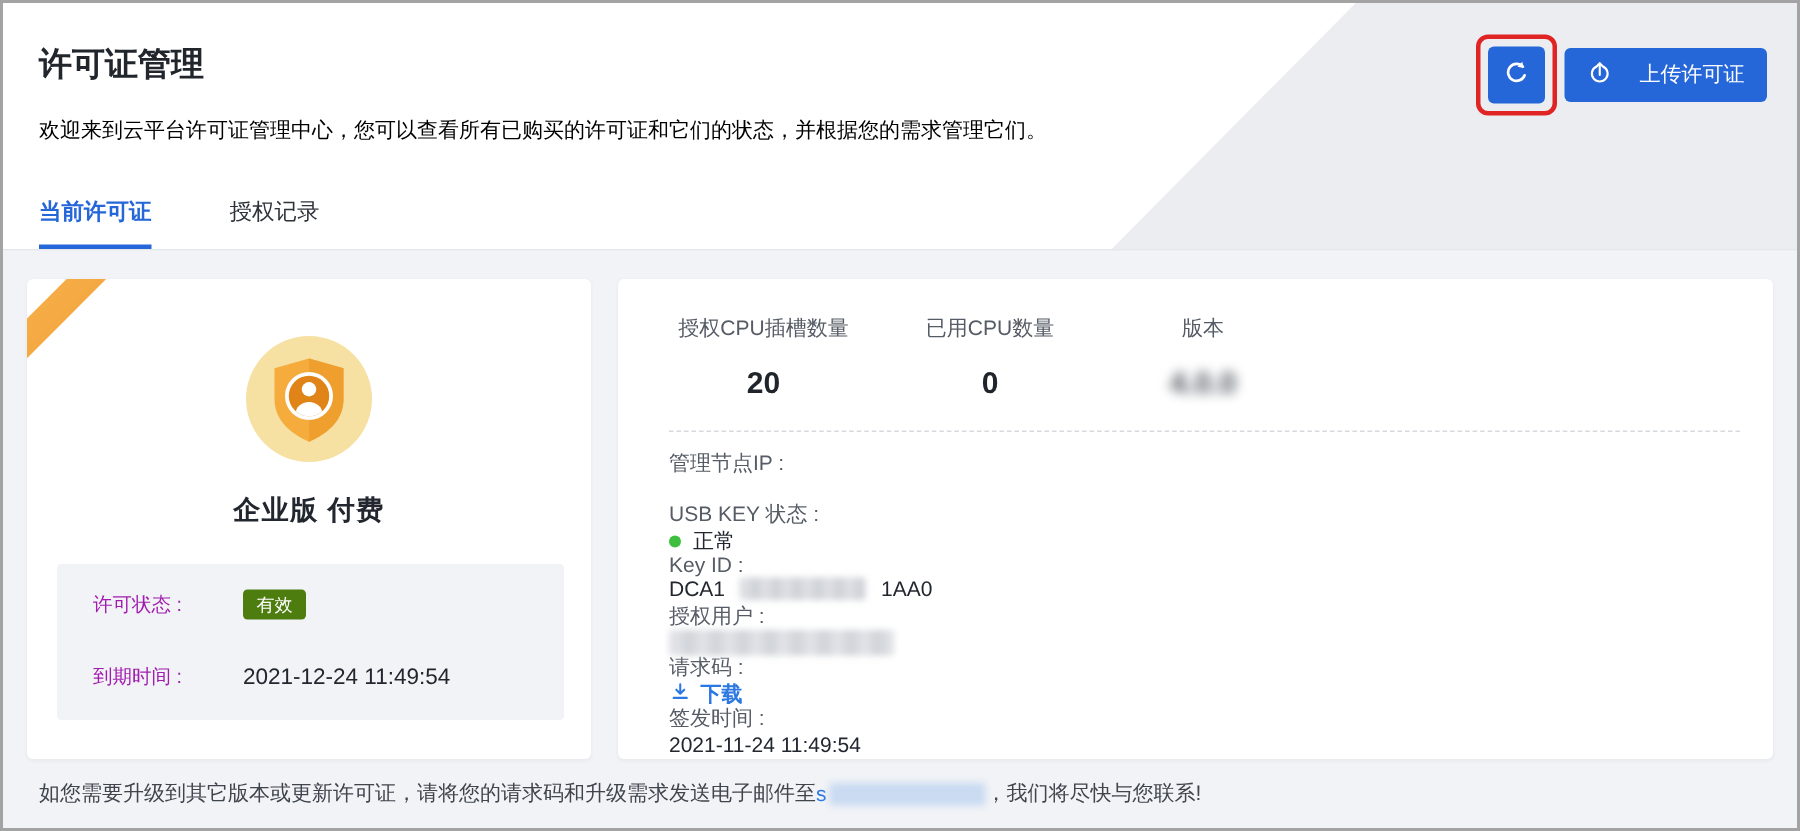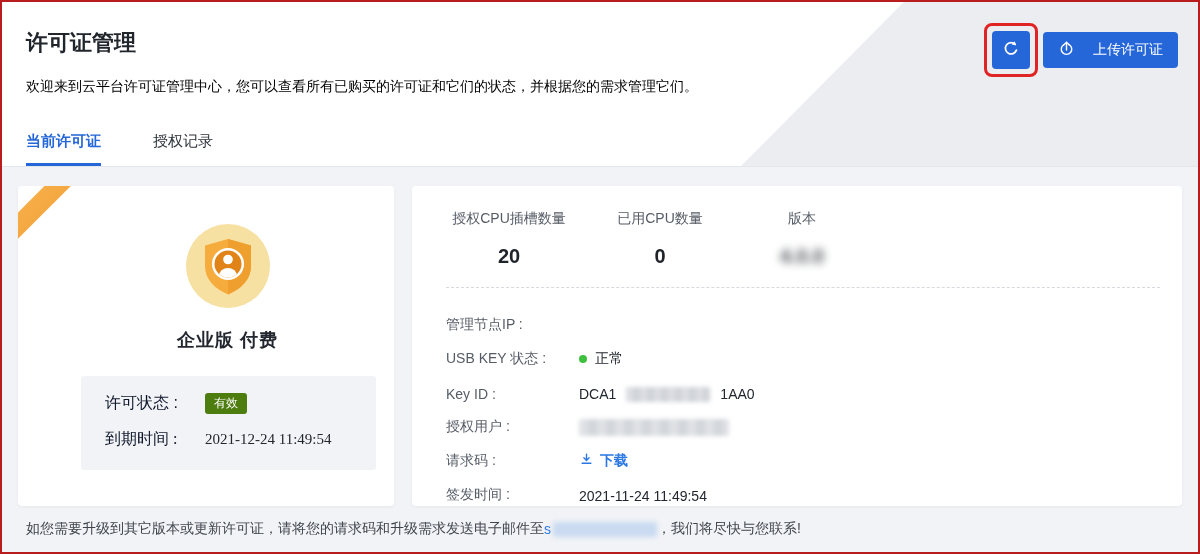--- a/index.html
+++ b/index.html
@@ -1,60 +1,60 @@
 <!DOCTYPE html>
 <html><head>
 <meta charset="utf-8">
 <style>
   * { margin:0; padding:0; box-sizing:border-box; }
   body { font-family:"Liberation Sans","DejaVu Sans",sans-serif; background:#fff; }
-  .frame { position:relative; width:1200px; height:554px; border:2px solid #b91c1c; background:#f1f3f6; overflow:hidden; }
+  .frame { position:relative; width:1200px; height:554px; border:2px solid #a3a3a3; background:#f1f3f6; overflow:hidden; }
 
   
   .header { position:relative; height:165px; background:#fff; border-bottom:1px solid #e3e6eb; }
   .diag { position:absolute; inset:0; background:#ebedf1; clip-path:polygon(75.4% 0,100% 0,100% 100%,61.8% 100%); }
   .page-title { position:absolute; left:24px; top:26px; font-size:22px; font-weight:700; color:#21252c; }
   .page-subtitle { position:absolute; left:24px; top:76px; font-size:14px; color:#000000; }
   .actions { position:absolute; top:21px; right:20px; display:flex; align-items:center; }
   .red-box { width:54px; height:54px; border:3px solid #e02424; border-radius:8px; display:flex; align-items:center; justify-content:center; margin-right:5px; }
   .btn { border:none; cursor:pointer; background:#2566d8; color:#fff; border-radius:4px; display:flex; align-items:center; justify-content:center; }
   .icon-btn { width:38px; height:38px; }
   .upload-btn { height:36px; padding:0 15px; font-size:14px; gap:18px; font-family:inherit; }
   .tabs { position:absolute; left:24px; bottom:0; display:flex; gap:52px; }
   .tab { font-size:15px; color:#2e333b; padding-bottom:12px; cursor:pointer; border-bottom:3px solid transparent; }
   .tab.active { color:#2566d8; font-weight:700; border-bottom-color:#2566d8; }
 
   
   .content { padding:19px 16px 0; }
   .cards { display:flex; gap:18px; }
-  .card { background:#fff; border-radius:4px; box-shadow:0 1px 3px rgba(30,40,60,.05); height:320px;padding-left:43px; }
+  .card { background:#fff; border-radius:4px; box-shadow:0 1px 3px rgba(30,40,60,.05); height:320px; }
   .card.left { width:376px; flex:none; position:relative; overflow:hidden; }
   .card.right { flex:1; padding:24px 22px 0 34px; }
 
   .ribbon { position:absolute; top:0; left:0; width:60px; height:60px; background:linear-gradient(135deg,#f8b14c,#f09d33); clip-path:polygon(44% 0,88% 0,0 88%,0 44%); }
   .shield-wrap { width:84px; height:84px; margin:38px auto 0; }
   .edition { text-align:center; margin-top:20px; font-size:18px; font-weight:700; color:#22262e; letter-spacing:1px; }
   .infobox { margin:24px 18px 0 20px; background:#f1f3f6; border-radius:3px; padding:17px 0 20px 24px; }
   .irow { display:flex; align-items:center; }
-  .irow + .irow { margin-top:15px;font-family:Liberation Serif, serif; }
-  .ilabel { width:100px; font-size:16px; color:#0f172a; flex:none; }
+  .irow + .irow { margin-top:29px; }
+  .ilabel { width:100px; font-size:13px; color:#a21caf; flex:none; }
   .badge { background:#4d7c0f; color:#fff; font-size:12px; padding:3px 9px; border-radius:3px; line-height:1.2; }
   .ival { font-size:15px; color:#22262e; }
 
   .stats { display:flex; align-items:flex-start; }
   .stat { text-align:center; }
   .stat.s1 { width:126px; }
   .stat.s2 { width:96px; margin-left:40px; }
   .stat.s3 { width:96px; margin-left:46px; }
   .slabel { font-size:14px; color:#565c66; }
   .sval { margin-top:17px; font-size:20px; font-weight:700; color:#20242b; }
   .masked-text { filter:blur(4px); color:#4a4f57; }
   .dash { margin-top:19px; border-top:1px dashed #d6d9de; }
   .drows { margin-top:12px; }
-  .drow { display:flex; align-items:flex-end; height:34px; font-size:14px; }
+  .drow { display:flex; align-items:flex-start; height:34px; font-size:14px;flex-direction:column; }
   .dlabel { width:133px; color:#565c66; flex:none; }
   .dval { color:#22262e; display:flex; align-items:center; }
   .ip-chip { background:#eff1f5; padding:6px 13px; border-radius:2px; }
   .dot { width:8px; height:8px; border-radius:50%; background:#3fbf3f; margin-right:8px; flex:none; }
   .blob { display:inline-block; border-radius:2px; vertical-align:middle; filter:blur(2px); }
   .keyid-blob { width:84px; height:15px; margin:0 10px; background:repeating-linear-gradient(90deg,#dcdee2 0 7px,#d0d3d8 7px 14px); }
   .user-blob { width:150px; height:17px; background:repeating-linear-gradient(90deg,#dfe1e5 0 9px,#d3d6db 9px 18px); }
   .dl-link { color:#2b77e3; font-weight:700; display:flex; align-items:center; gap:6px; cursor:pointer; text-decoration:none; }
   .footer-note { margin:14px 0 0 8px; font-size:14px; color:#40454d; display:flex; align-items:center; flex-wrap:nowrap; }
   .email-link { color:#2b77e3; text-decoration:none; display:inline-flex; align-items:center; cursor:pointer; }

